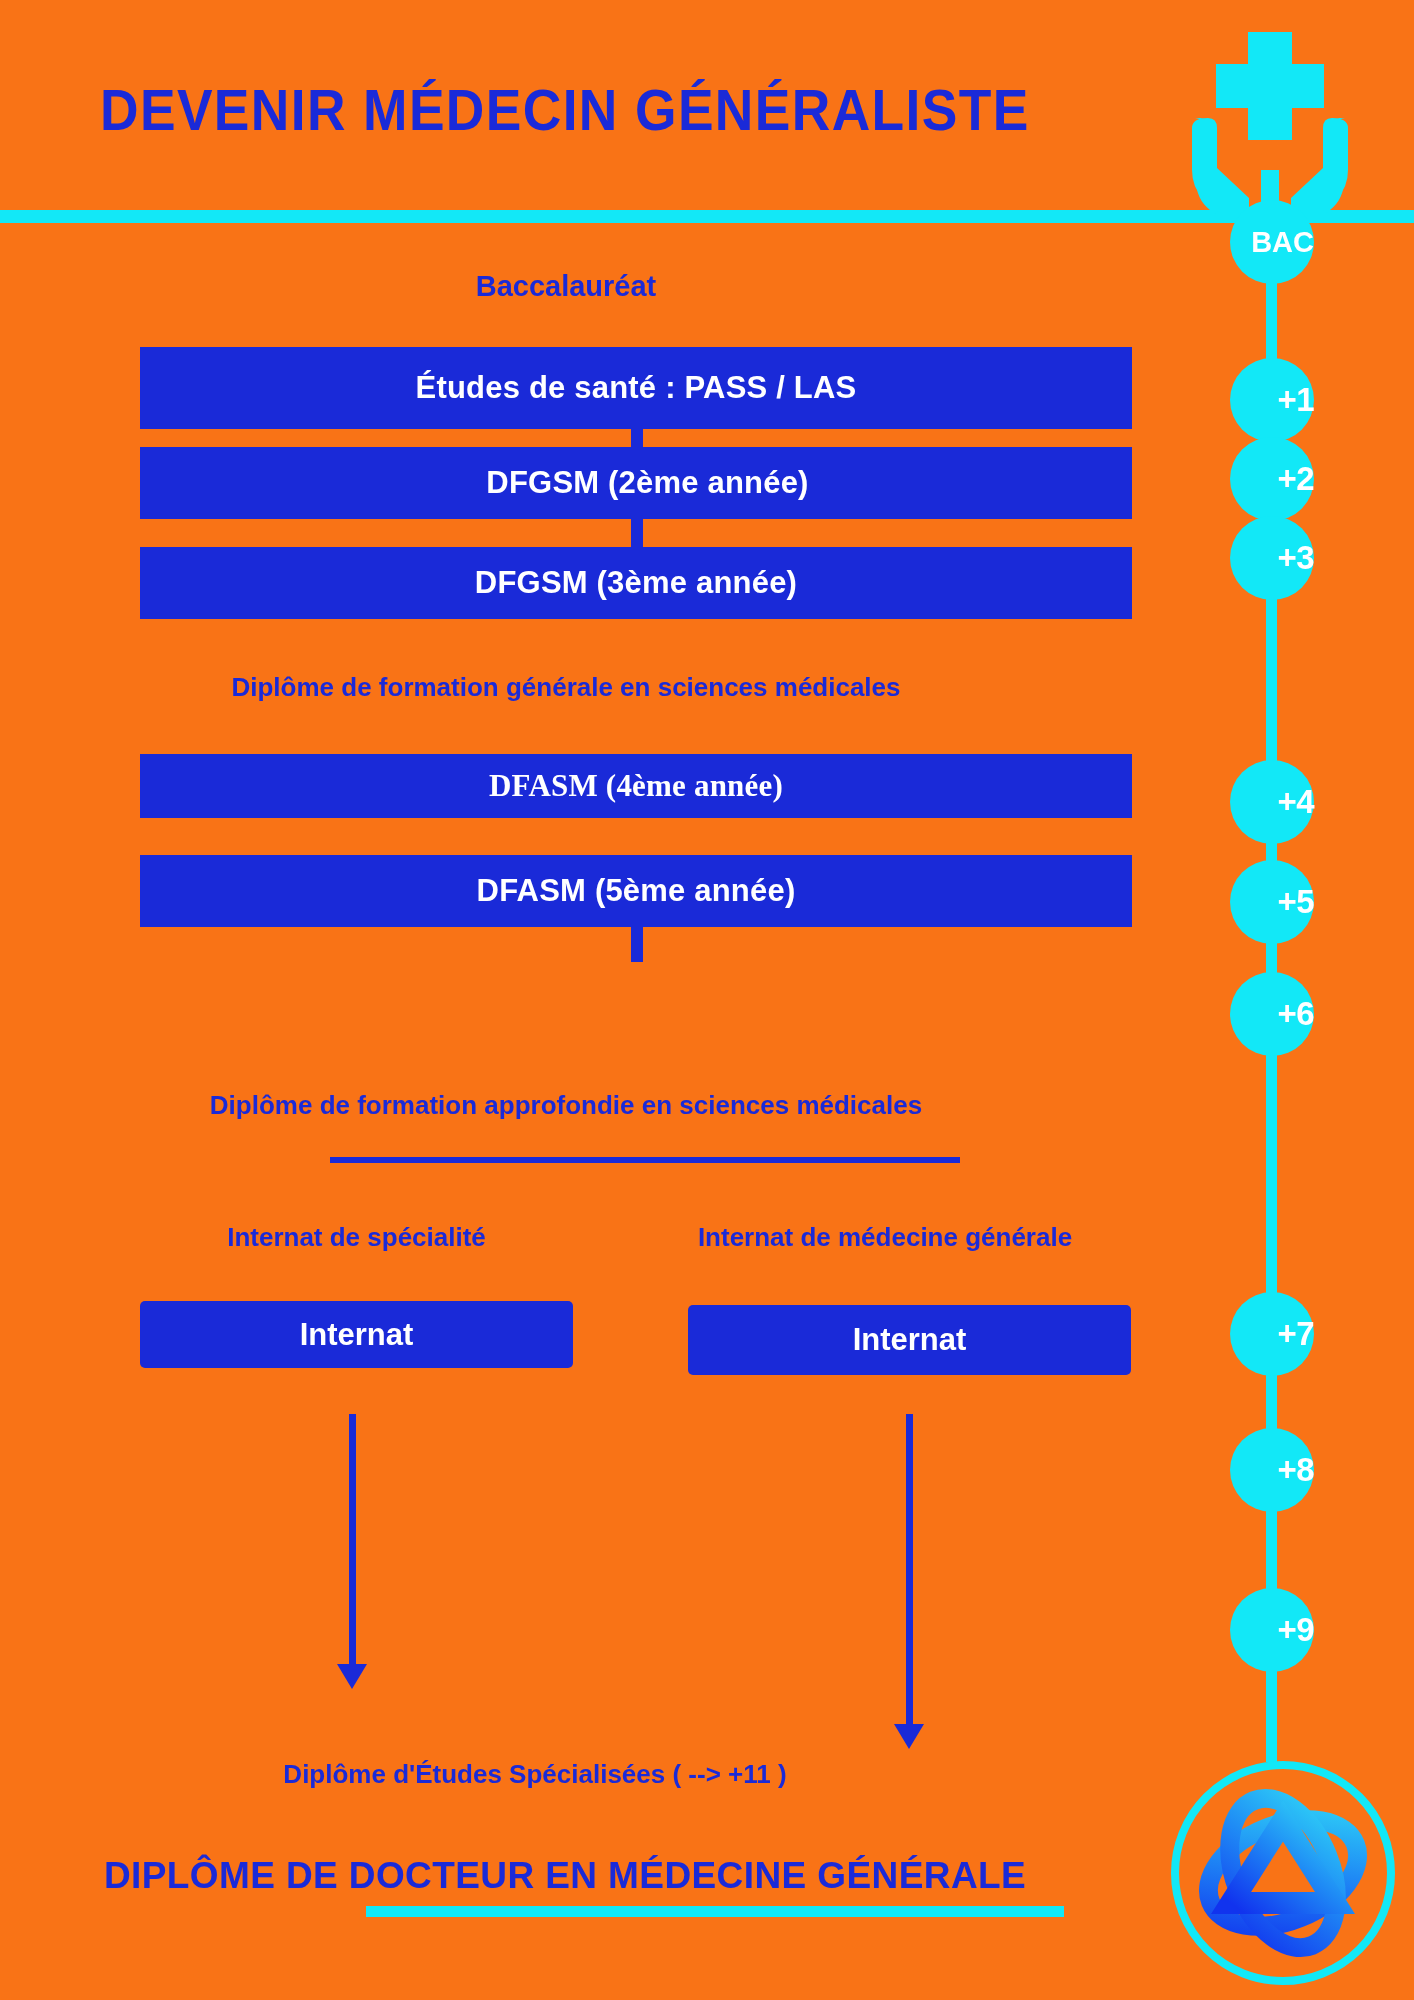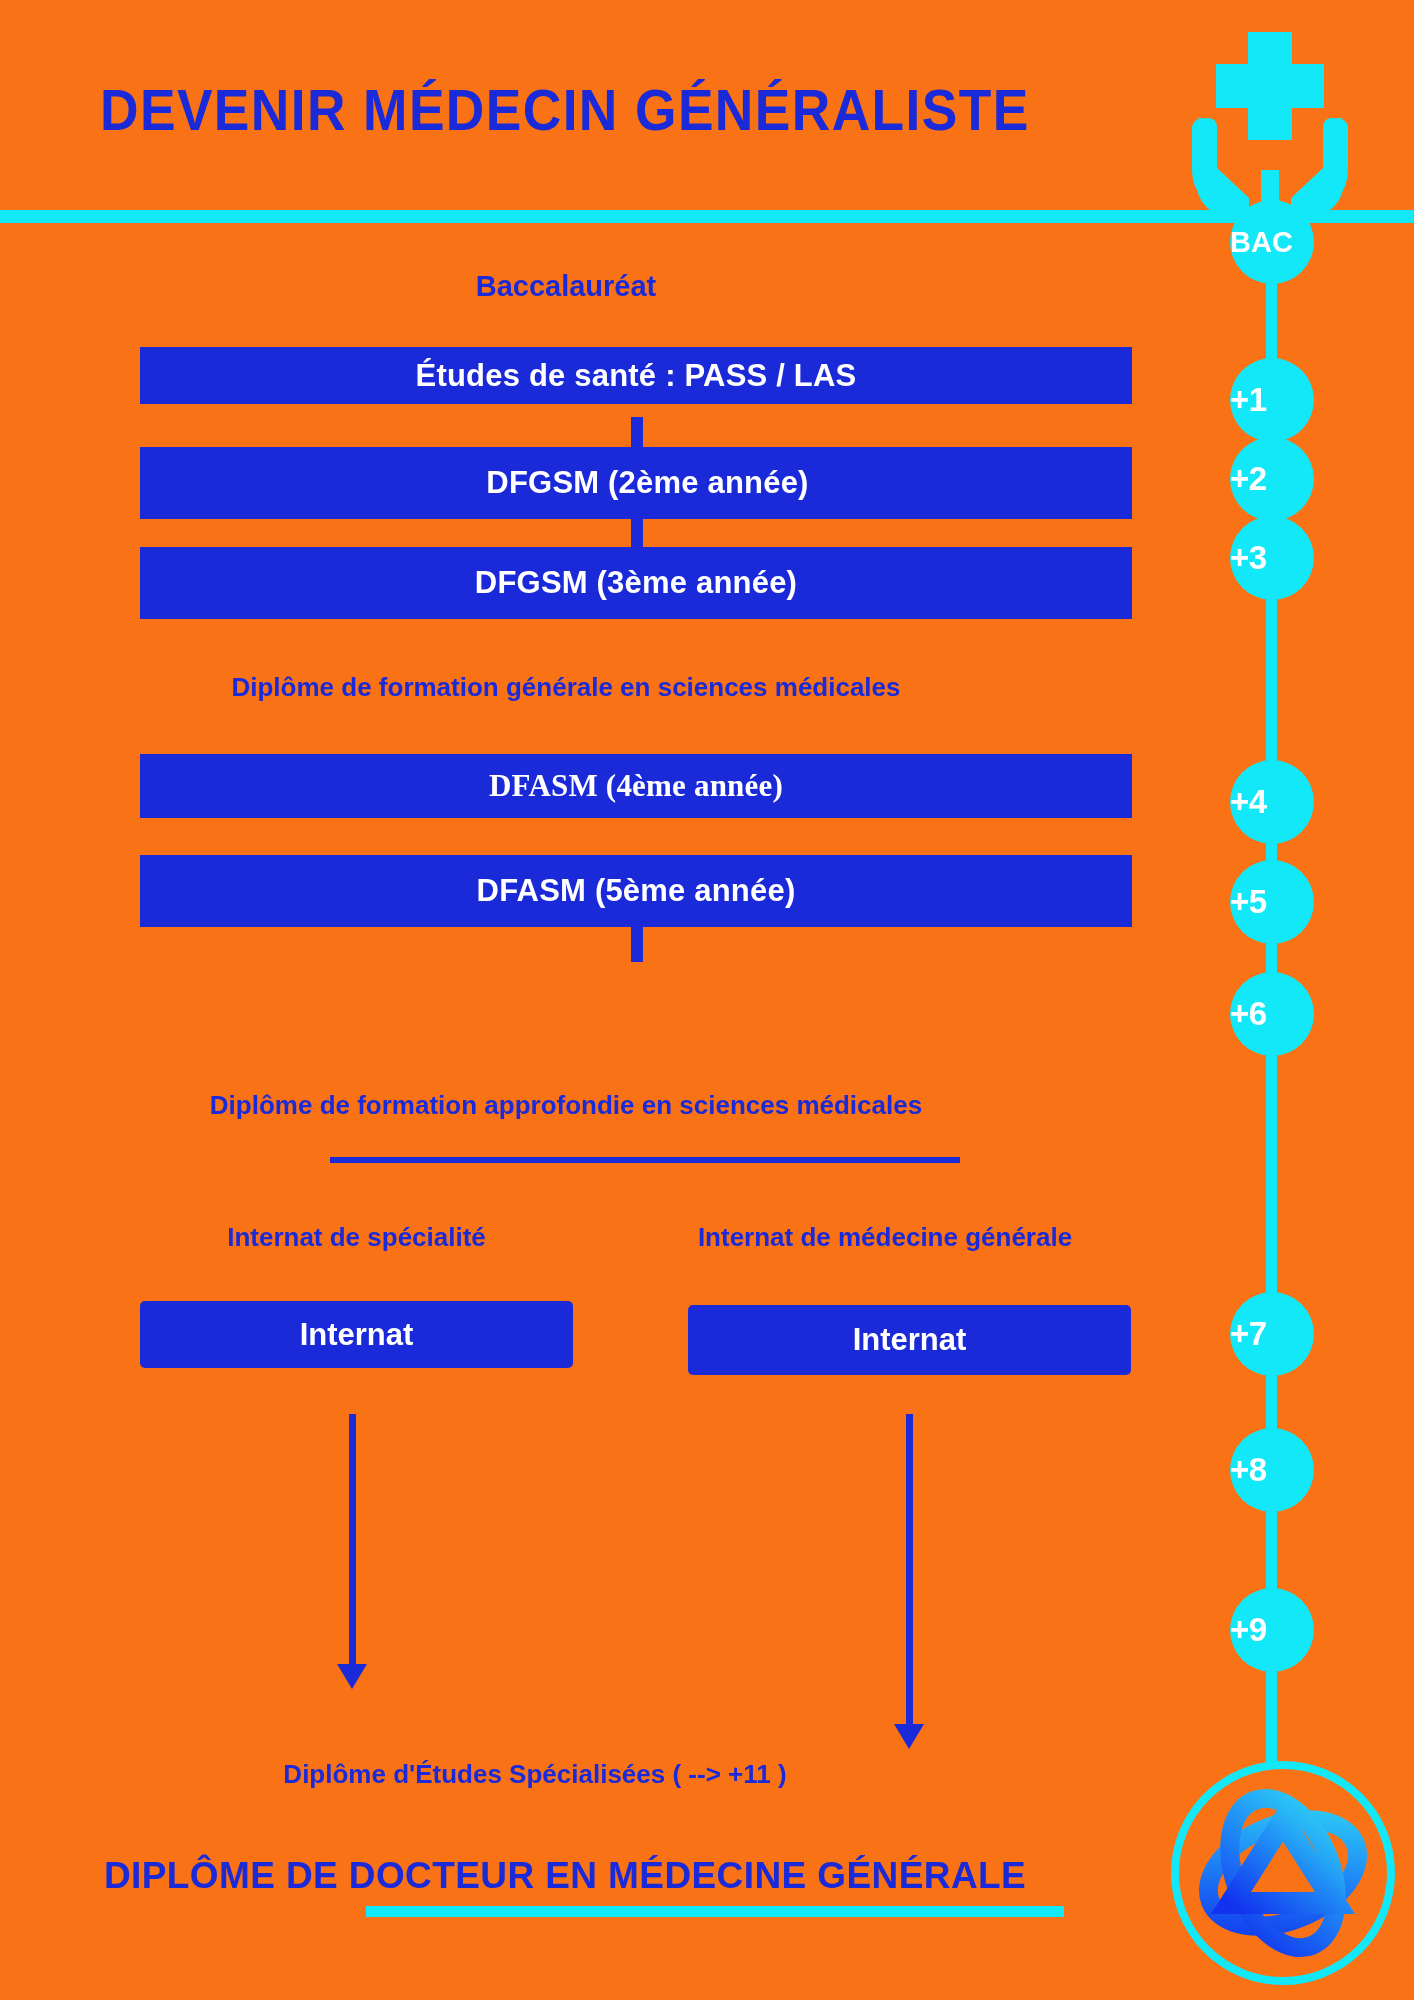--- a/index.html
+++ b/index.html
@@ -54,21 +54,21 @@
     position:absolute;
     left:1230px;
     width:84px; height:84px;
     border-radius:50%;
     background:#12e8f7;
     color:#ffffff;
     font-size:33px;
     font-weight:bold;
     display:flex;
     align-items:center;
-    justify-content:flex-start;
+    justify-content:flex-end;
     letter-spacing:-0.5px;
   }
   .tl-node.bac { font-size:29px; letter-spacing:0px; }
 
   
   .stage-bar {
     position:absolute;
     left:140px;
     width:992px;
     background:#1a2ad8;
@@ -242,21 +242,21 @@
   </div>
   <div class="tl-node" style="top:1428px;">
     <span>+8</span>
   </div>
   <div class="tl-node" style="top:1588px;">
     <span>+9</span>
   </div>
 
   <div class="caption" id="cap-bac">Baccalauréat</div>
 
-  <div class="stage-bar" style="top:347px;height:57px;">
+  <div class="stage-bar" style="top:347px;height:82px;">
     <span>Études de santé : PASS / LAS</span>
   </div>
 
   <div class="bar-connector" style="top:417px;height:30px;"></div>
 
   <div class="stage-bar" style="top:447px;height:72px;padding-left:23px;">
     <span>DFGSM (2ème année)</span>
   </div>
 
   <div class="bar-connector" style="top:519px;height:28px;"></div>

